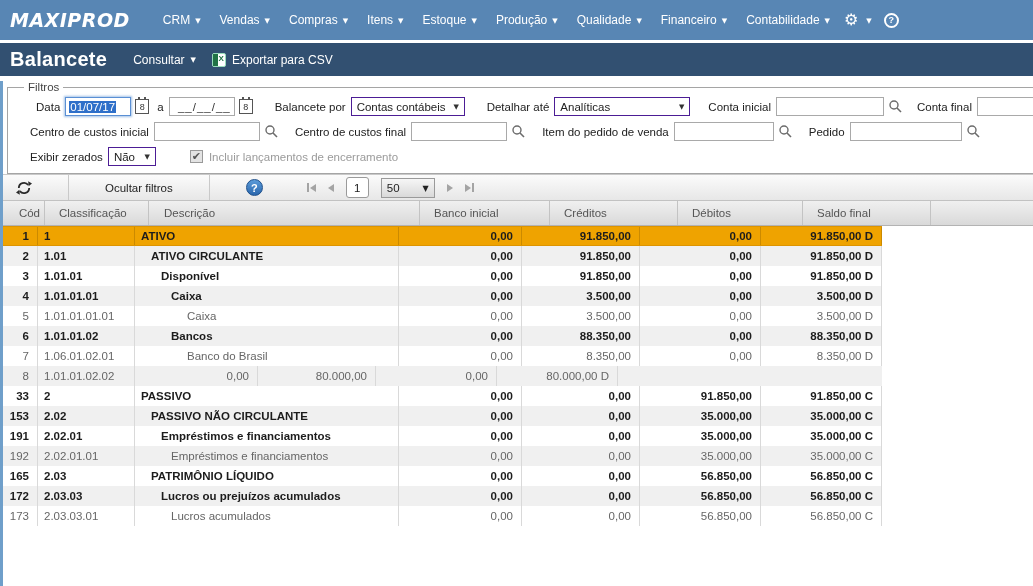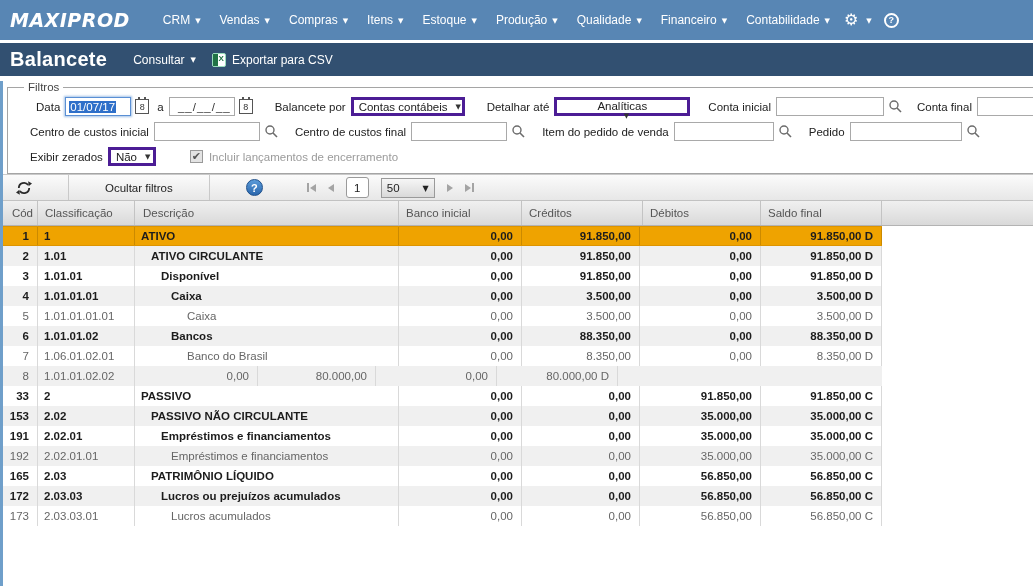--- a/index.html
+++ b/index.html
@@ -38,21 +38,21 @@
   .frow{display:flex;align-items:center;margin-top:6px;white-space:nowrap;}
   .frow label{margin-right:5px;}
   .tbx{height:19px;border:1px solid #a9a9a9;background:#fff;display:inline-flex;align-items:center;padding:0 3px;font-size:11.5px;color:#333;}
   .tbx.focused{border:1px solid #5a8fd4;box-shadow:0 0 2px 1px rgba(90,143,212,.55);}
   .sel-text{background:#2e6fc9;color:#fff;padding:0 1px;}
   .ghost{color:#333;letter-spacing:1px;}
   .cal-btn{width:14px;height:15px;border:1px solid #555;background:#fff;margin-left:4px;position:relative;display:inline-flex;align-items:center;justify-content:center;font-size:9px;color:#333;cursor:pointer;}
   .cal-btn::before,.cal-btn::after{content:"";position:absolute;top:-3px;width:2px;height:3px;background:#555;}
   .cal-btn::before{left:2px;} .cal-btn::after{right:2px;}
   .mag{width:15px;height:15px;margin-left:4px;cursor:pointer;flex:none;}
-  .selbox{height:19px;border:3px solid #4c1d95;background:#fff;display:inline-flex;align-items:center;justify-content:space-between;padding:0 5px;cursor:pointer;color:#222;}
+  .selbox{height:19px;border:1px solid #4c1d95;background:#fff;display:inline-flex;align-items:center;justify-content:space-between;padding:0 5px;cursor:pointer;color:#222;}
   .selbox .caret{color:#333;margin-left:8px;}
   .chk{width:13px;height:13px;border:1px solid #999;background:#e3e3e3;display:inline-flex;align-items:center;justify-content:center;font-size:11px;color:#555;font-family:"DejaVu Sans",sans-serif;line-height:1;}
   .chk-label{color:#9b9b9b;margin-left:6px;}
   .gap{display:inline-block;}
 
   
   .toolbar{height:27px;border-top:1px solid #c9c9c9;border-bottom:1px solid #c2c2c2;background:linear-gradient(#fbfbfb,#e7e7e7);display:flex;align-items:center;padding:0 6px;gap:26px;}
   .tool-btn{display:flex;align-items:center;height:100%;padding:0 10px;cursor:pointer;}
   .tool-sep{width:1px;height:100%;background:#c9c9c9;}
   .help-blue{width:17px;height:17px;border-radius:50%;background:linear-gradient(#5b9bd9,#2a67ad);border:1px solid #1d4f8b;color:#fff;font-weight:bold;font-size:11px;display:flex;align-items:center;justify-content:center;margin:0 10px;cursor:pointer;}
@@ -61,21 +61,21 @@
   .tri-r{width:0;height:0;border-top:4px solid transparent;border-bottom:4px solid transparent;border-left:6px solid #a4a4a4;}
   .pg-bar{width:2px;height:9px;background:#a4a4a4;}
   .pg-btn{display:flex;align-items:center;gap:1px;cursor:pointer;}
   .page-box{min-width:23px;height:21px;background:#fff;border:1px solid #9a9a9a;border-radius:3px;display:flex;align-items:center;justify-content:center;font-size:11.5px;cursor:text;}
   .size-sel{width:54px;height:20px;border:1px solid #9a9a9a;background:linear-gradient(#f6f6f6,#d9d9d9);display:flex;align-items:center;justify-content:space-between;padding:0 5px;cursor:pointer;}
   .size-sel .caret{font-size:8px;color:#222;}
 
   
   .grid{width:100%;}
   .gh{display:flex;height:25px;background:linear-gradient(#f0f0f0,#d9d9d9);border-bottom:1px solid #b3b3b3;color:#555;}
-  .gh .cell{display:flex;align-items:center;padding-left:7px;border-right:1px solid #c3c3c3;}
+  .gh .cell{display:flex;align-items:center;padding-left:7px;border-right:1px solid #c3c3c3;margin-left:7px;}
   .gh .filler{flex:1;border-right:none;}
   .gb .tr{display:flex;height:20px;align-items:center;width:882px;cursor:pointer;}
   .gb .tr.alt{background:var(--alt-row);}
   .gb .tr.selected{background:var(--sel-row);border-top:1px solid #dd9400;border-bottom:1px solid #dd9400;height:20px;color:#000;}
   .gb .tr.b{font-weight:bold;color:#1c1c1c;}
   .gb .tr:not(.b){color:#666;}
   .gb .tr.selected .cell{border-right:1px solid rgba(0,0,0,.15);}
   .cell{height:100%;display:flex;align-items:center;overflow:hidden;white-space:nowrap;}
   .gb .cell{border-right:1px solid #d9d9d9;}
   .c-cod{width:38px;justify-content:flex-end;padding-right:4px;flex:none;}
@@ -171,21 +171,21 @@
       </span>
       <span class="cal-btn">8</span>
       <span class="gap" style="width:22px;"></span>
       <label>Balancete por</label>
       <span class="selbox" style="width:114px;">
         <span>Contas contábeis</span>
         <span class="caret">▼</span>
       </span>
       <span class="gap" style="width:22px;"></span>
       <label>Detalhar até</label>
-      <span class="selbox" style="width:136px;flex-direction:column;">
+      <span class="selbox" style="width:136px;">
         <span>Analíticas</span>
         <span class="caret">▼</span>
       </span>
       <span class="gap" style="width:18px;"></span>
       <label>Conta inicial</label>
       <span class="tbx" style="width:108px;"></span>
       <svg class="mag" viewBox="0 0 15 15">
           <circle cx="6" cy="6" r="4" fill="none" stroke="#6b6b6b" stroke-width="1.4"></circle>
           <line x1="9" y1="9" x2="13" y2="13" stroke="#6b6b6b" stroke-width="1.6"></line>
         </svg>

